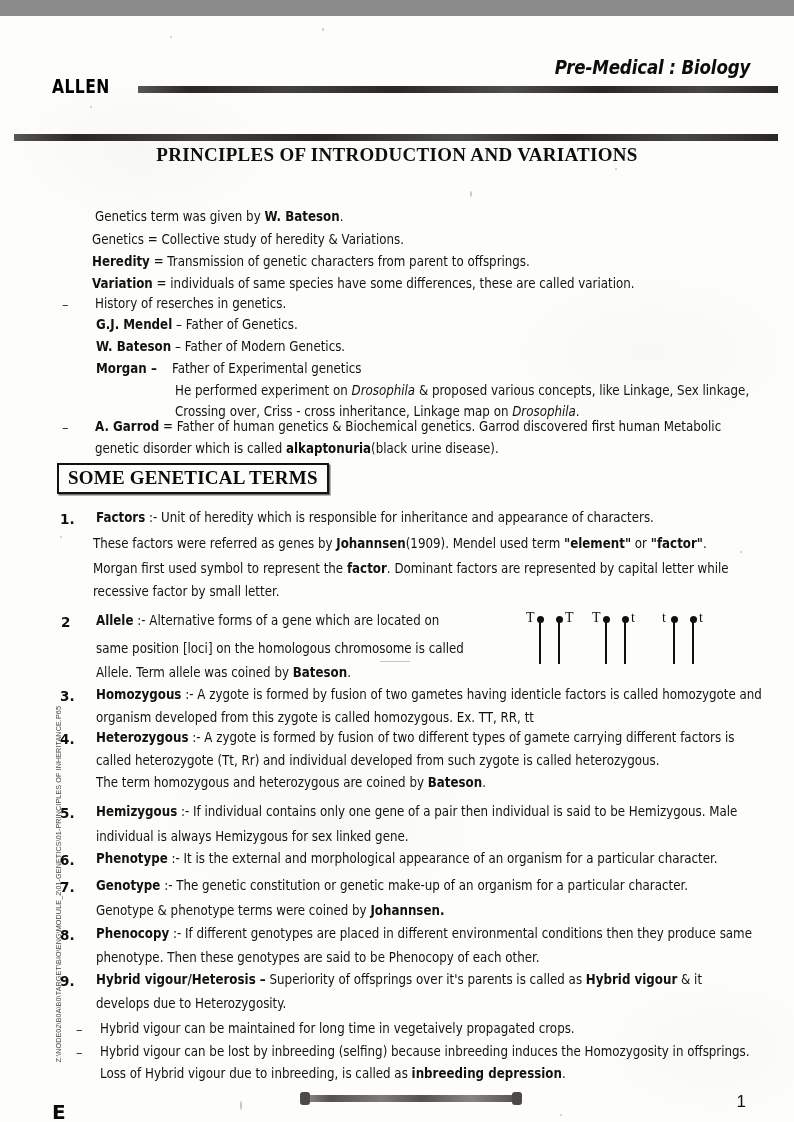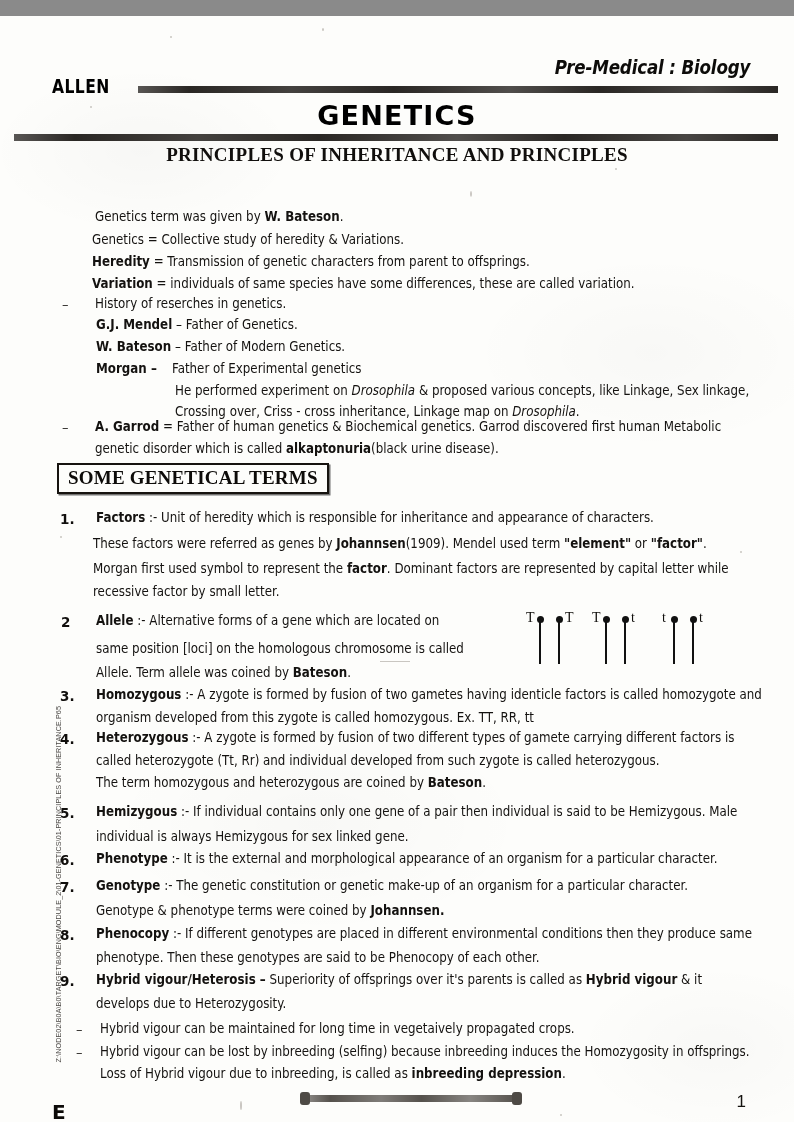--- a/index.html
+++ b/index.html
@@ -231,23 +231,22 @@
   }
 </style>
 </head>
 <body>
 
 <div class="page">
 
   <div class="allen-logo">ALLEN</div>
   <div class="rule rule-top"></div>
   <div class="hdr-subject">Pre-Medical : Biology</div>
-  <div class="doc-title">GENETICS</div>
   <div class="rule rule-bot"></div>
-  <div class="doc-subtitle">PRINCIPLES OF INHERITANCE AND PRINCIPLES</div>
+  <div class="doc-subtitle">PRINCIPLES OF INTRODUCTION AND VARIATIONS</div>
 
 
   <div class="dash" style="left:62px; top:281px;">–</div>
   <div class="dash" style="left:62px; top:404px;">–</div>
 
   <div class="body-text" style="left:95px; top:194px;">Genetics term was given by <b>W. Bateson</b>.</div>
   <div class="body-text" style="left:92px; top:217px;">Genetics = Collective study of heredity &amp; Variations.</div>
   <div class="body-text" style="left:92px; top:239px;"><b>Heredity</b> = Transmission of genetic characters from parent to offsprings.</div>
   <div class="body-text" style="left:92px; top:261px;"><b>Variation</b> = individuals of same species have  some differences, these are called variation.</div>
   <div class="body-text" style="left:95px; top:281px;">History of reserches in genetics.</div>

